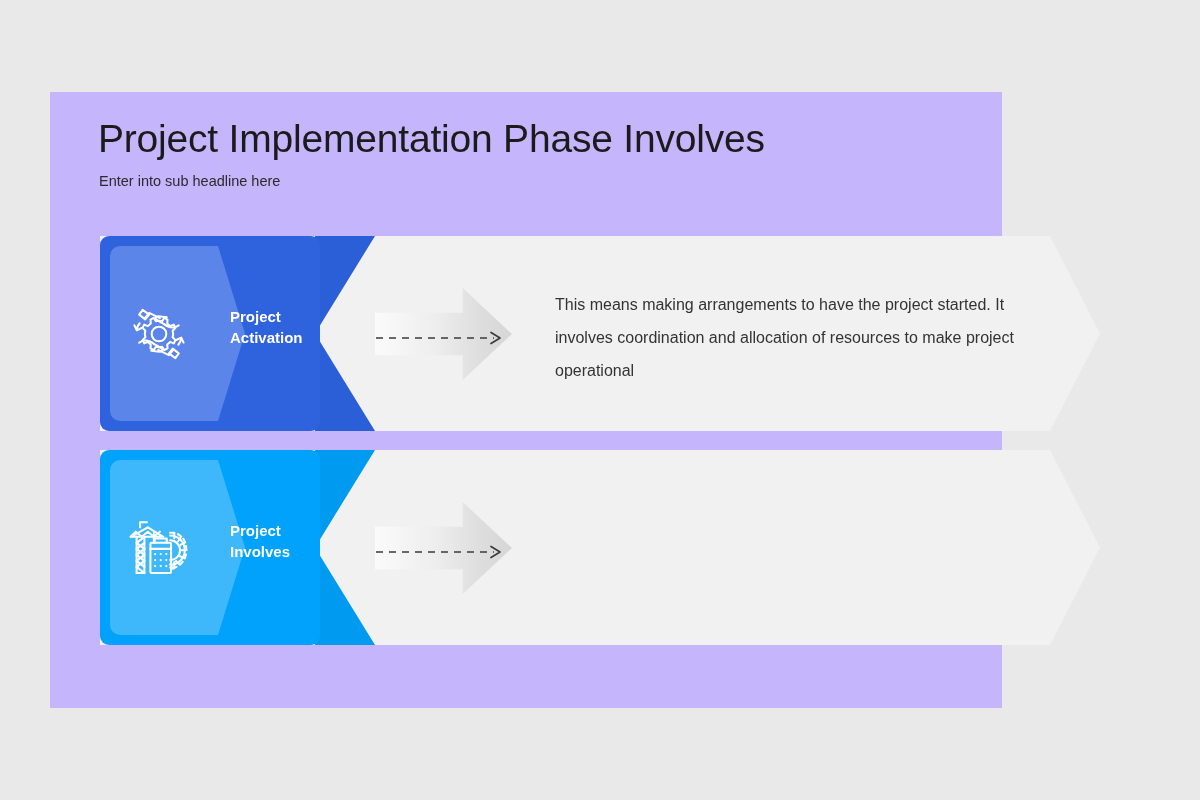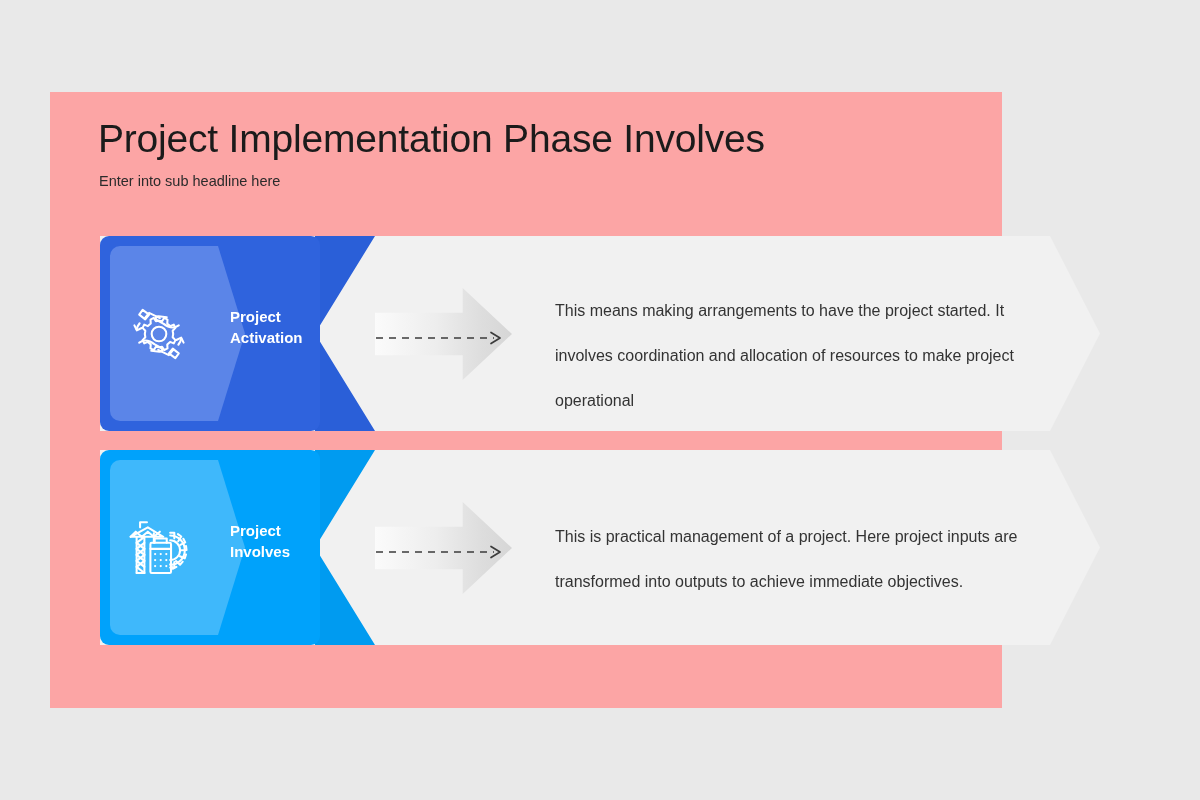--- a/index.html
+++ b/index.html
@@ -7,21 +7,21 @@
     width:1200px; height:800px;
     background:#e9e9e9;
     font-family:"Liberation Sans", sans-serif;
     overflow:hidden;
   }
   .stage { position:relative; width:1200px; height:800px; }
 
   .slide {
     position:absolute; left:50px; top:92px;
     width:952px; height:616px;
-    background:#fca5a5;
+    background:#c4b5fd;
   }
 
   .title {
     position:absolute; left:48px; top:25px;
     font-size:39px; font-weight:400; color:#1b1b1b;
     letter-spacing:-0.2px; white-space:nowrap;
   }
   .subtitle {
     position:absolute; left:49px; top:81px;
     font-size:14.5px; font-weight:400; color:#2b2b2b;
@@ -97,21 +97,21 @@
   .dash-line {
     position:absolute; left:326px; top:96px;
     width:140px; height:12px;
   }
   .dash-line svg { display:block; overflow:visible; }
 
   
   .desc {
     position:absolute; left:505px; top:52px;
     width:470px;
-    font-size:16px; line-height:45px; color:#333333;
+    font-size:16px; line-height:33px; color:#333333;
   }
   .desc-2 { top:64px; }
 </style>
 </head>
 <body>
 
 <div class="stage">
   <div class="slide">
 
     <div class="title">Project Implementation Phase Involves</div>
@@ -213,17 +213,16 @@
       </div>
 
       <div class="block-arrow"></div>
       <div class="dash-line">
         <svg width="140" height="12" viewBox="0 0 140 12">
           <line x1="0" y1="6" x2="118" y2="6" stroke="#3b3b3b" stroke-width="1.7" stroke-dasharray="7 6"></line>
           <path d="M115 0.5 L124 6 L115 11.5" fill="none" stroke="#3b3b3b" stroke-width="1.7" stroke-linecap="round" stroke-linejoin="round"></path>
         </svg>
       </div>
 
-      <div class="desc desc-2">This is practical management of a project. Here project inputs are transformed into outputs to achieve immediate objectives.</div>
     </div>
 
   </div>
 </div>
 
 </body></html>

